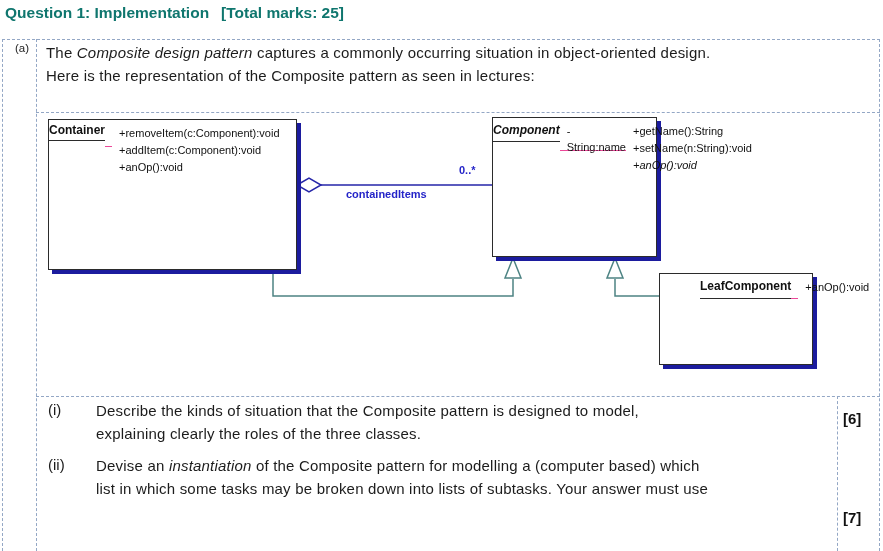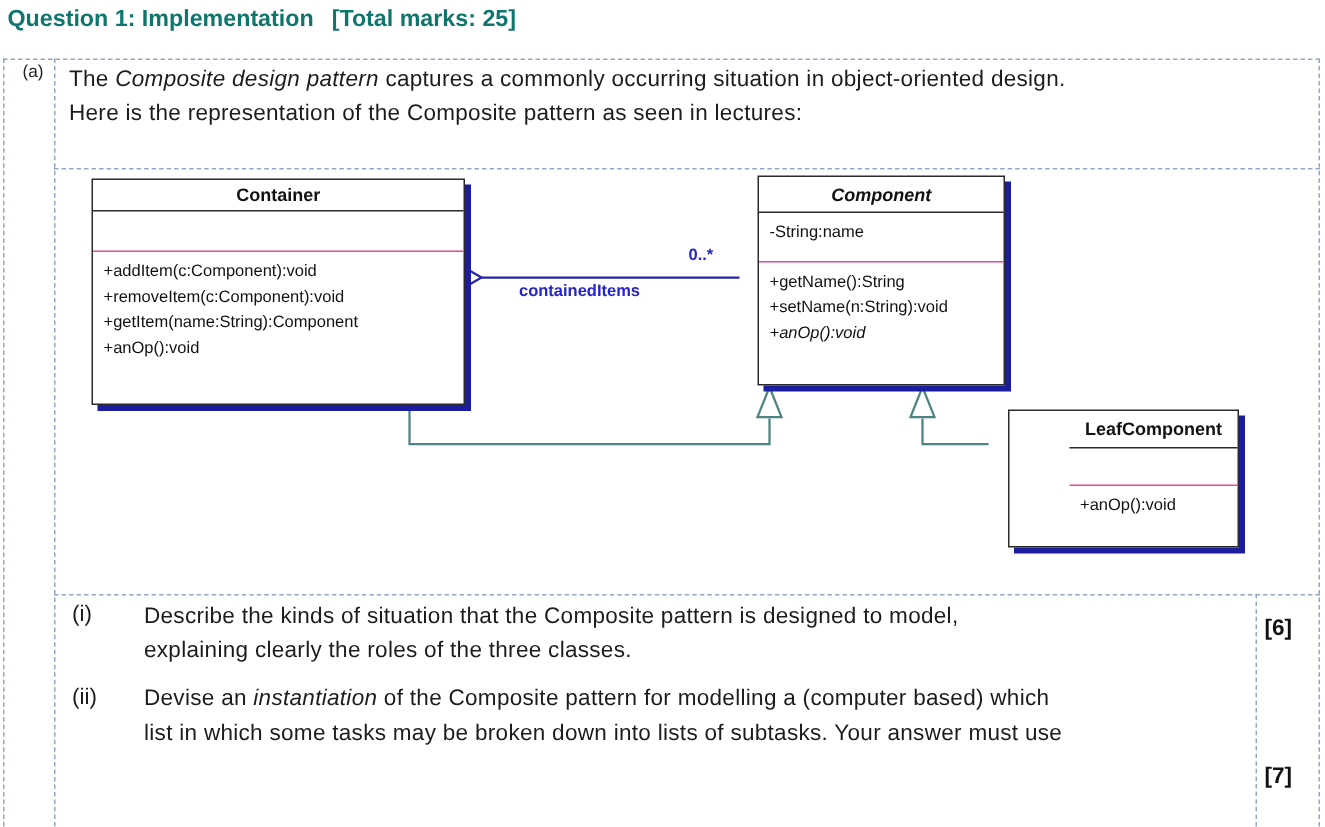--- a/index.html
+++ b/index.html
@@ -22,22 +22,22 @@
   .bodytext .ln{display:block;}
   .ital{font-style:italic;}
   .cell-label{font-size:11.5px;color:#222;}
   .qlabel{font-size:15px;color:#1c1c1c;}
   .marksbadge{font-size:15px;font-weight:bold;color:#111;}
   
   .uml-box{
     background:#fff;
     border:1px solid #2b2b2b;
     box-shadow:4px 4px 0 0 #1c1c9e;
-    display:flex;flex-direction:column;
-    font-size:11px;color:#111;margin-left:13px;
+    display:flex;flex-direction:row;
+    font-size:11px;color:#111;
   }
   .uml-title{
     border-bottom:1px solid #2b2b2b;
     font-weight:bold;font-size:12px;text-align:center;
     display:flex;align-items:center;justify-content:center;
   }
   .uml-attrs{border-bottom:1px solid #ec4899;padding:5px 0 0 7px;line-height:16px;}
   .uml-ops{padding:5px 0 0 7px;line-height:17px;flex:1;}
   .uml-ops div{white-space:nowrap;}
   .assoc-label{font-size:11px;color:#2424c8;white-space:nowrap;}
@@ -76,23 +76,22 @@
   <polygon points="615,146 607,166 623,166" fill="#ffffff" stroke="#4d8383" stroke-width="1.5"></polygon>
 </svg>
 
 <div class="abs assoc-label" style="left:459px;top:164px;font-weight:bold;">0..*</div>
 <div class="abs assoc-label" style="left:346px;top:188px;font-weight:bold;">containedItems</div>
 
 <div class="abs uml-box" style="left:48px;top:119px;width:247px;height:149px;">
   <div class="uml-title" style="height:20px;">Container</div>
   <div class="uml-attrs" style="height:21px;"></div>
   <div class="uml-ops">
+    <div>+removeItem(c:Component):void</div>
     <div>+addItem(c:Component):void</div>
-    <div>+removeItem(c:Component):void</div>
-    <div>+getItem(name:String):Component</div>
     <div>+anOp():void</div>
   </div>
 </div>
 
 <div class="abs uml-box" style="left:492px;top:117px;width:163px;height:138px;">
   <div class="uml-title ital" style="height:23px;">Component</div>
   <div class="uml-attrs" style="height:27px;">
     <div>-String:name</div>
   </div>
   <div class="uml-ops">

